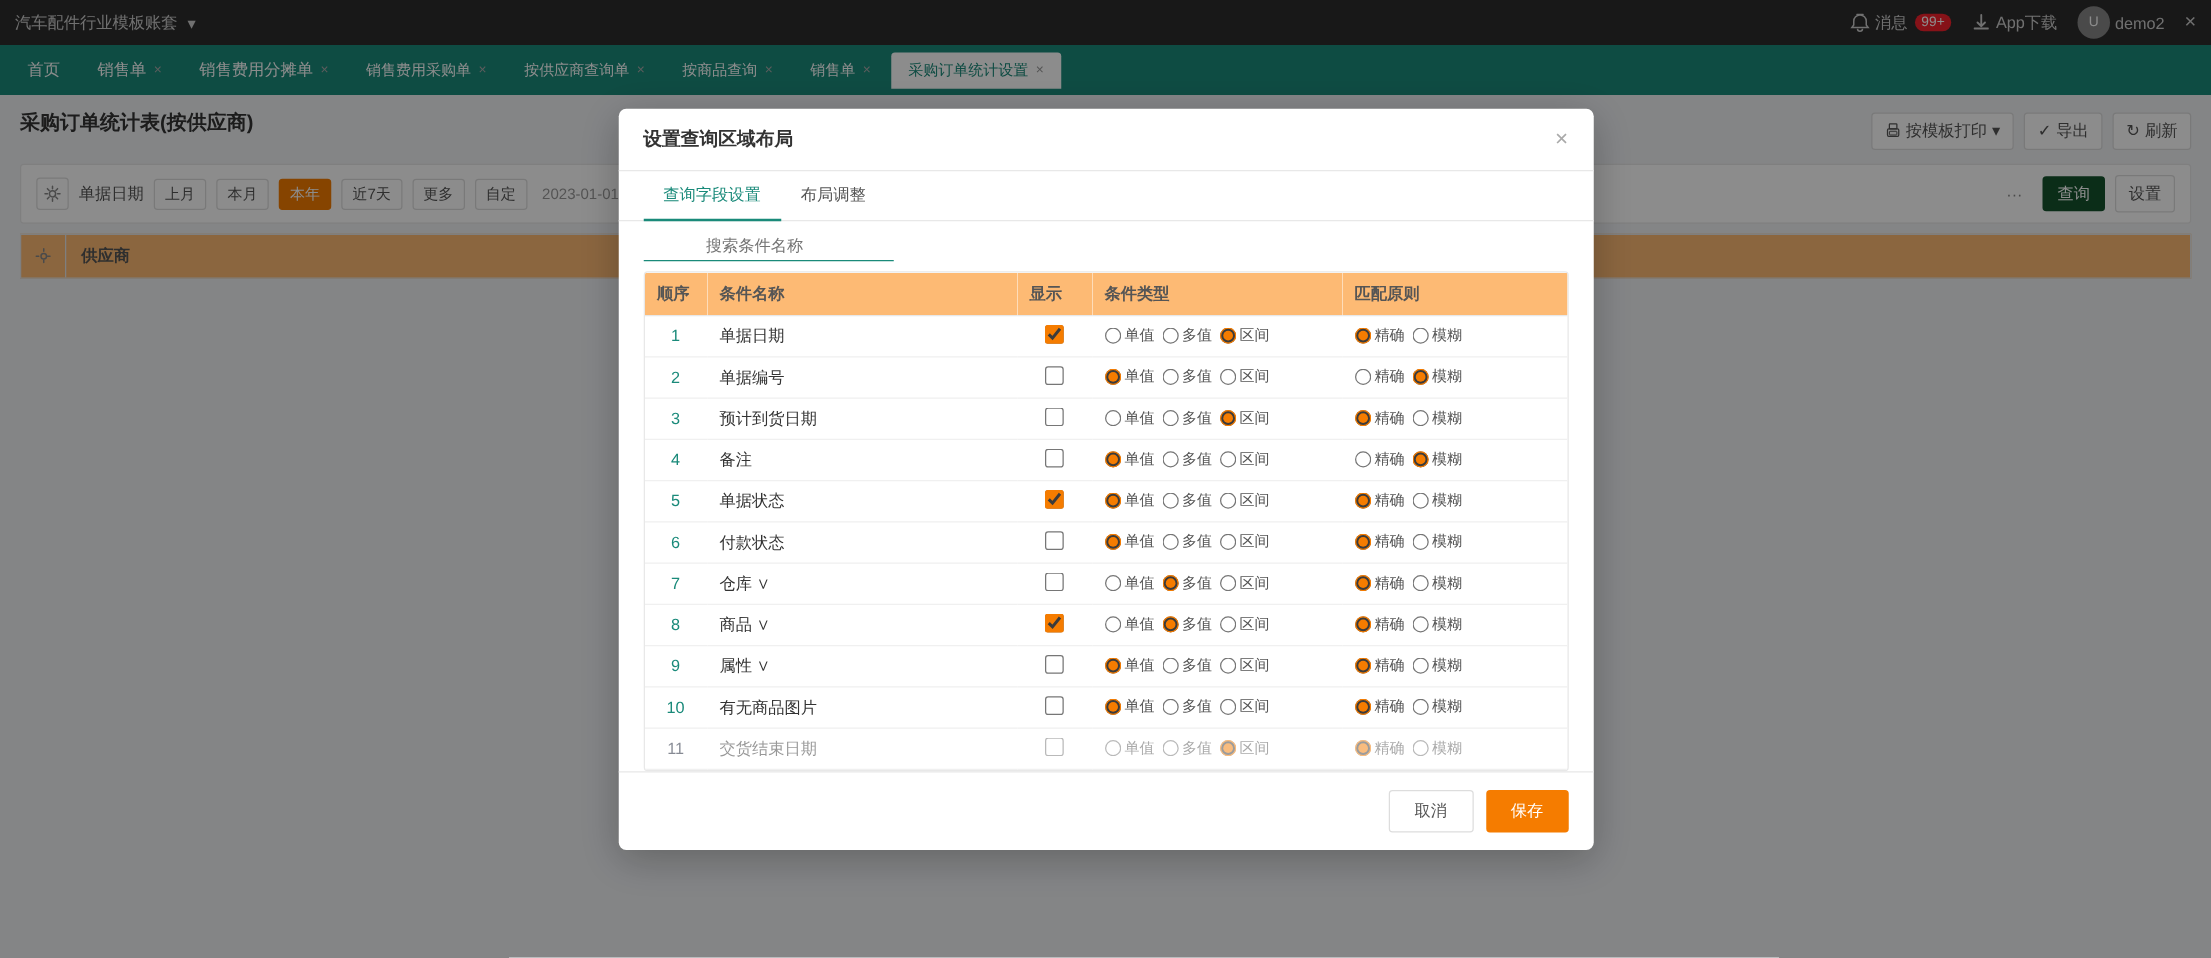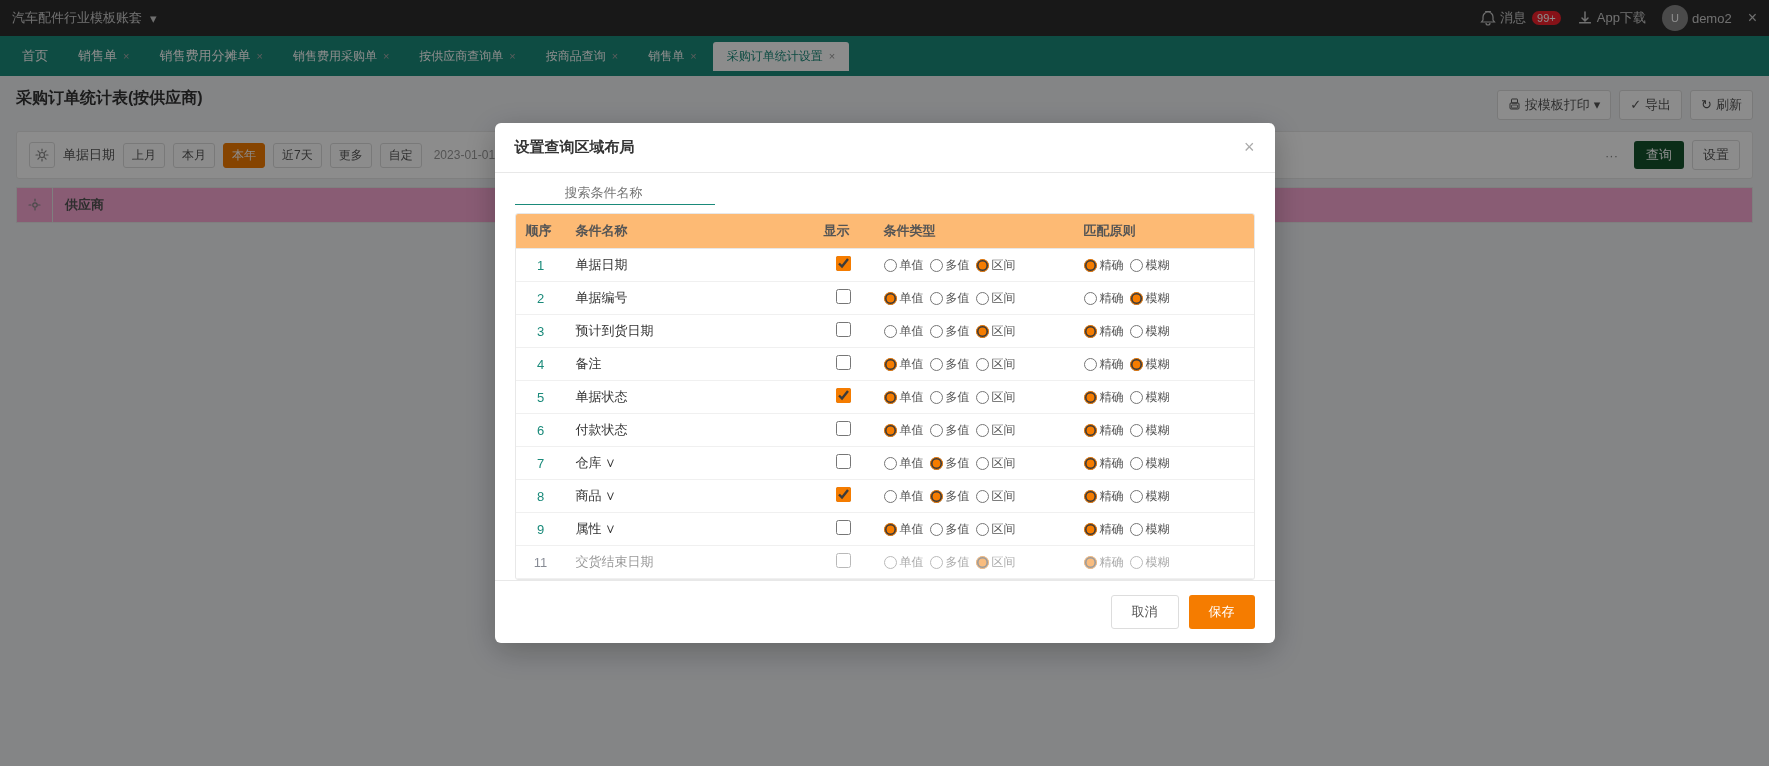--- a/index.html
+++ b/index.html
@@ -227,40 +227,48 @@
     <button class="filter-btn">近7天</button>
     <button class="filter-btn">更多</button>
     <button class="filter-btn">自定</button>
     <span class="filter-date">2023-01-01 至 2023-12-31</span>
     <div style="flex:1;"></div>
     <span style="cursor:pointer; color:#888;">···</span>
     <button class="btn-orange" style="margin-left:8px;">查询</button>
     <button class="btn-outline">设置</button>
   </div>
 
-  <div style="background:#f9a8d4; border:1px solid #e8e8e8; display:flex;">
+  <div style="background:#fdba74; border:1px solid #e8e8e8; display:flex;">
     <div style="width:36px; padding:8px; border-right:1px solid #e8e8e8; display:flex; align-items:center; justify-content:center;">
       <svg width="14" height="14" viewBox="0 0 14 14" style="cursor:pointer;">
           <circle cx="7" cy="7" r="2.2" stroke="#888" stroke-width="1.2" fill="none"></circle>
           <path d="M7 1v2M7 10v2M1 7h2M10 7h2" stroke="#888" stroke-width="1.2" stroke-linecap="round"></path>
         </svg>
     </div>
     <div style="flex:1; padding:8px 12px; font-weight:bold; color:#555; font-size:13px; border-right:1px solid #e8e8e8;">供应商</div>
     <div style="flex:2; padding:8px 12px; font-weight:bold; color:#555; font-size:13px;">供应商</div>
   </div>
 </div>
 
 <div class="overlay">
   <div class="modal">
 
     <div class="modal-header">
       <span class="modal-title">设置查询区域布局</span>
       <span class="modal-close">×</span>
     </div>
 
+    <div class="modal-tabs">
+      <div class="modal-tab active">
+        <span>查询字段设置</span>
+      </div>
+      <div class="modal-tab">
+        <span>布局调整</span>
+      </div>
+    </div>
 
     <div class="modal-search">
       <div class="search-box">
         <svg width="14" height="14" viewBox="0 0 14 14" class="search-icon">
           <circle cx="6" cy="6" r="4" stroke="#1a8a7a" stroke-width="1.5" fill="none"></circle>
           <line x1="9.2" y1="9.2" x2="13" y2="13" stroke="#1a8a7a" stroke-width="1.5" stroke-linecap="round"></line>
         </svg>
         <input type="text" style="width: 160px; font-size: 13px; color: rgb(51, 51, 51); border: none; outline: none; background: transparent;" placeholder="搜索条件名称">
       </div>
     </div>
@@ -432,20 +440,38 @@
                   <label><input type="radio" name="type_8" style="">区间</label>
                 </div>
               </td>
               <td class="col-match">
                 <div class="radio-group">
                   <label><input type="radio" name="match_8" checked="" style="">精确</label>
                   <label><input type="radio" name="match_8" style="">模糊</label>
                 </div>
               </td>
             </tr>
+            <tr>
+              <td class="col-order" style="color: rgb(26, 138, 122);">10</td>
+              <td class="col-name">有无商品图片</td>
+              <td class="col-show" style="text-align: center;"><input type="checkbox" class="cb-orange" style=""></td>
+              <td class="col-type">
+                <div class="radio-group">
+                  <label><input type="radio" name="type_9" checked="" style="">单值</label>
+                  <label><input type="radio" name="type_9" style="">多值</label>
+                  <label><input type="radio" name="type_9" style="">区间</label>
+                </div>
+              </td>
+              <td class="col-match">
+                <div class="radio-group">
+                  <label><input type="radio" name="match_9" checked="" style="">精确</label>
+                  <label><input type="radio" name="match_9" style="">模糊</label>
+                </div>
+              </td>
+            </tr>
             <tr style="opacity: 0.5;">
               <td class="col-order" style="color: #0f172a;">11</td>
               <td class="col-name">交货结束日期</td>
               <td class="col-show" style="text-align: center;"><input type="checkbox" class="cb-orange" style=""></td>
               <td class="col-type">
                 <div class="radio-group">
                   <label><input type="radio" name="type_10" style="">单值</label>
                   <label><input type="radio" name="type_10" style="">多值</label>
                   <label><input type="radio" name="type_10" checked="" style="">区间</label>
                 </div>

